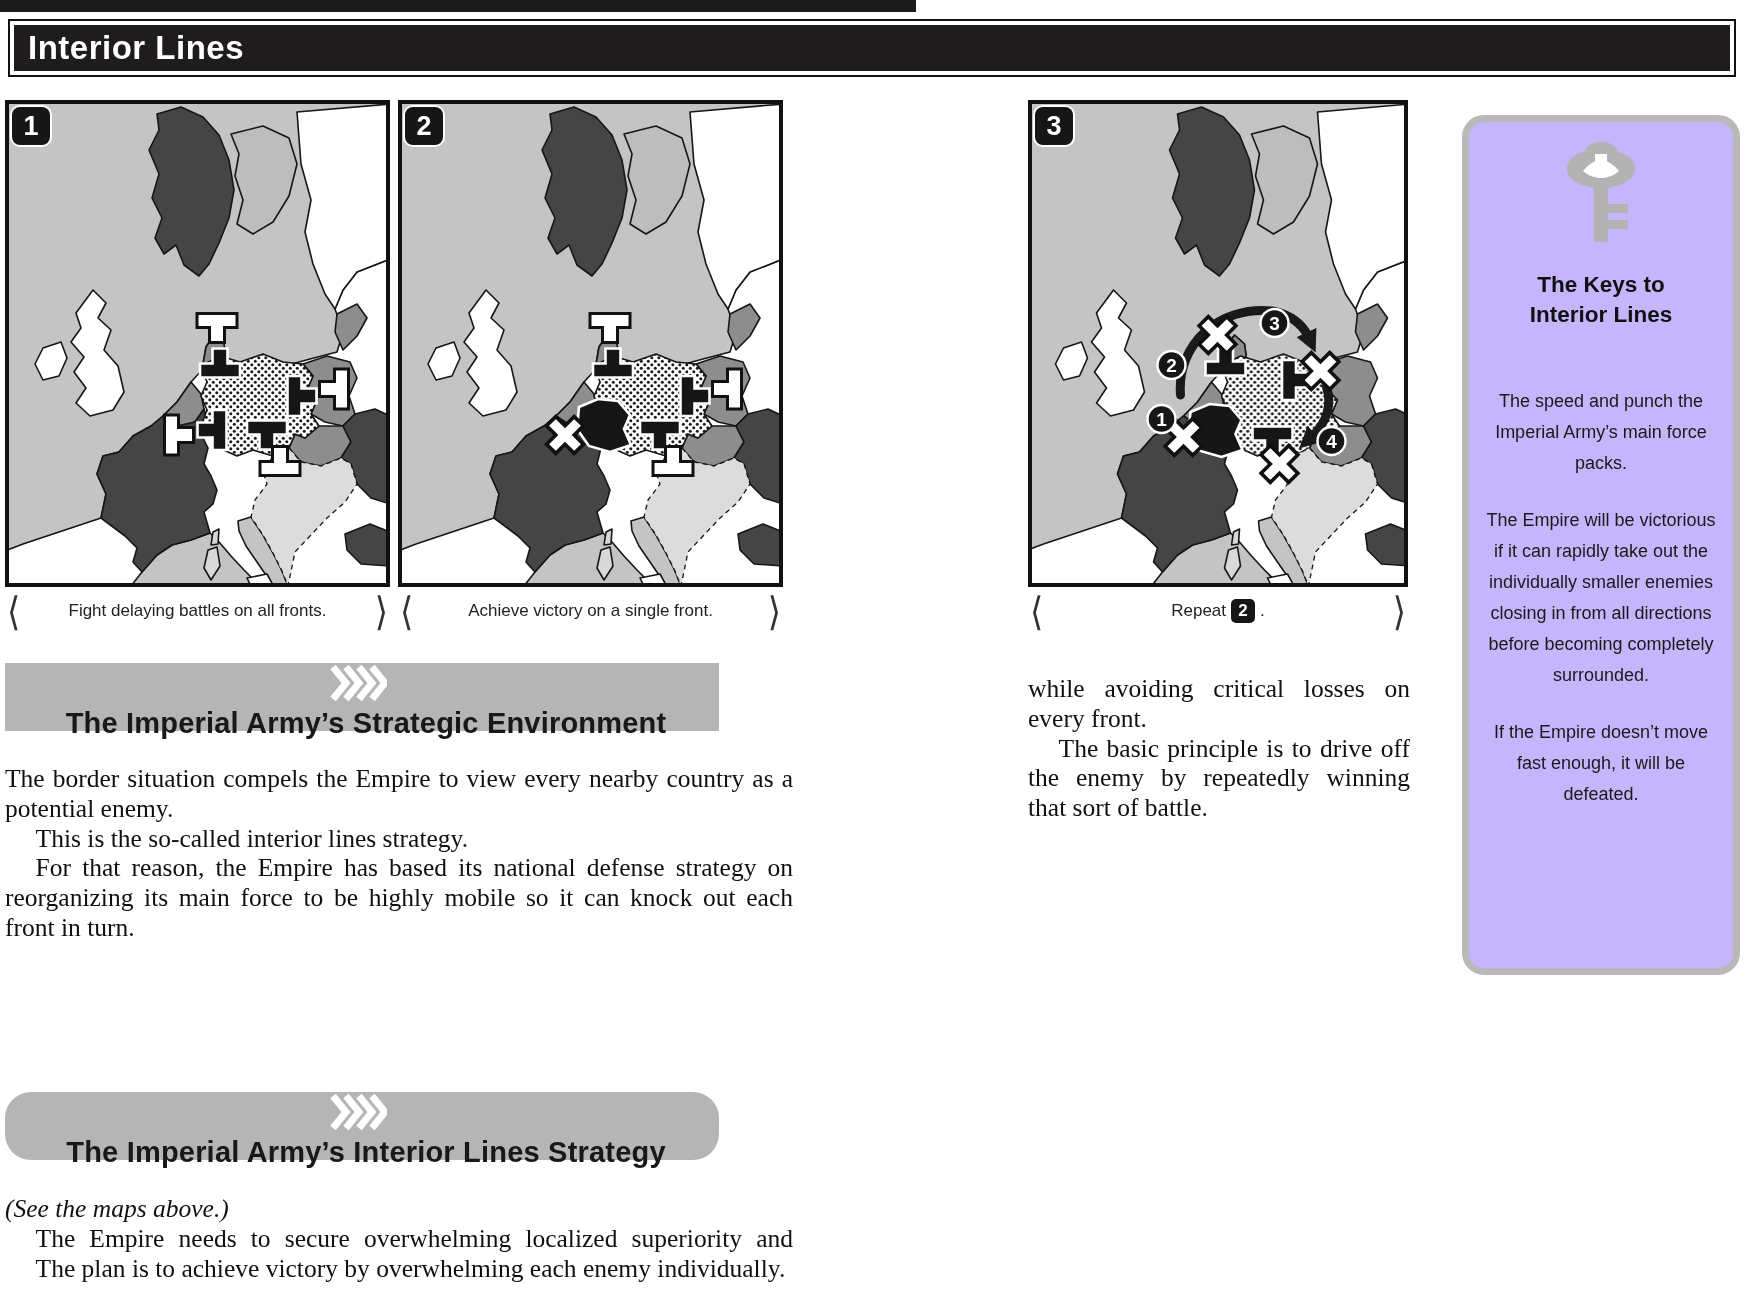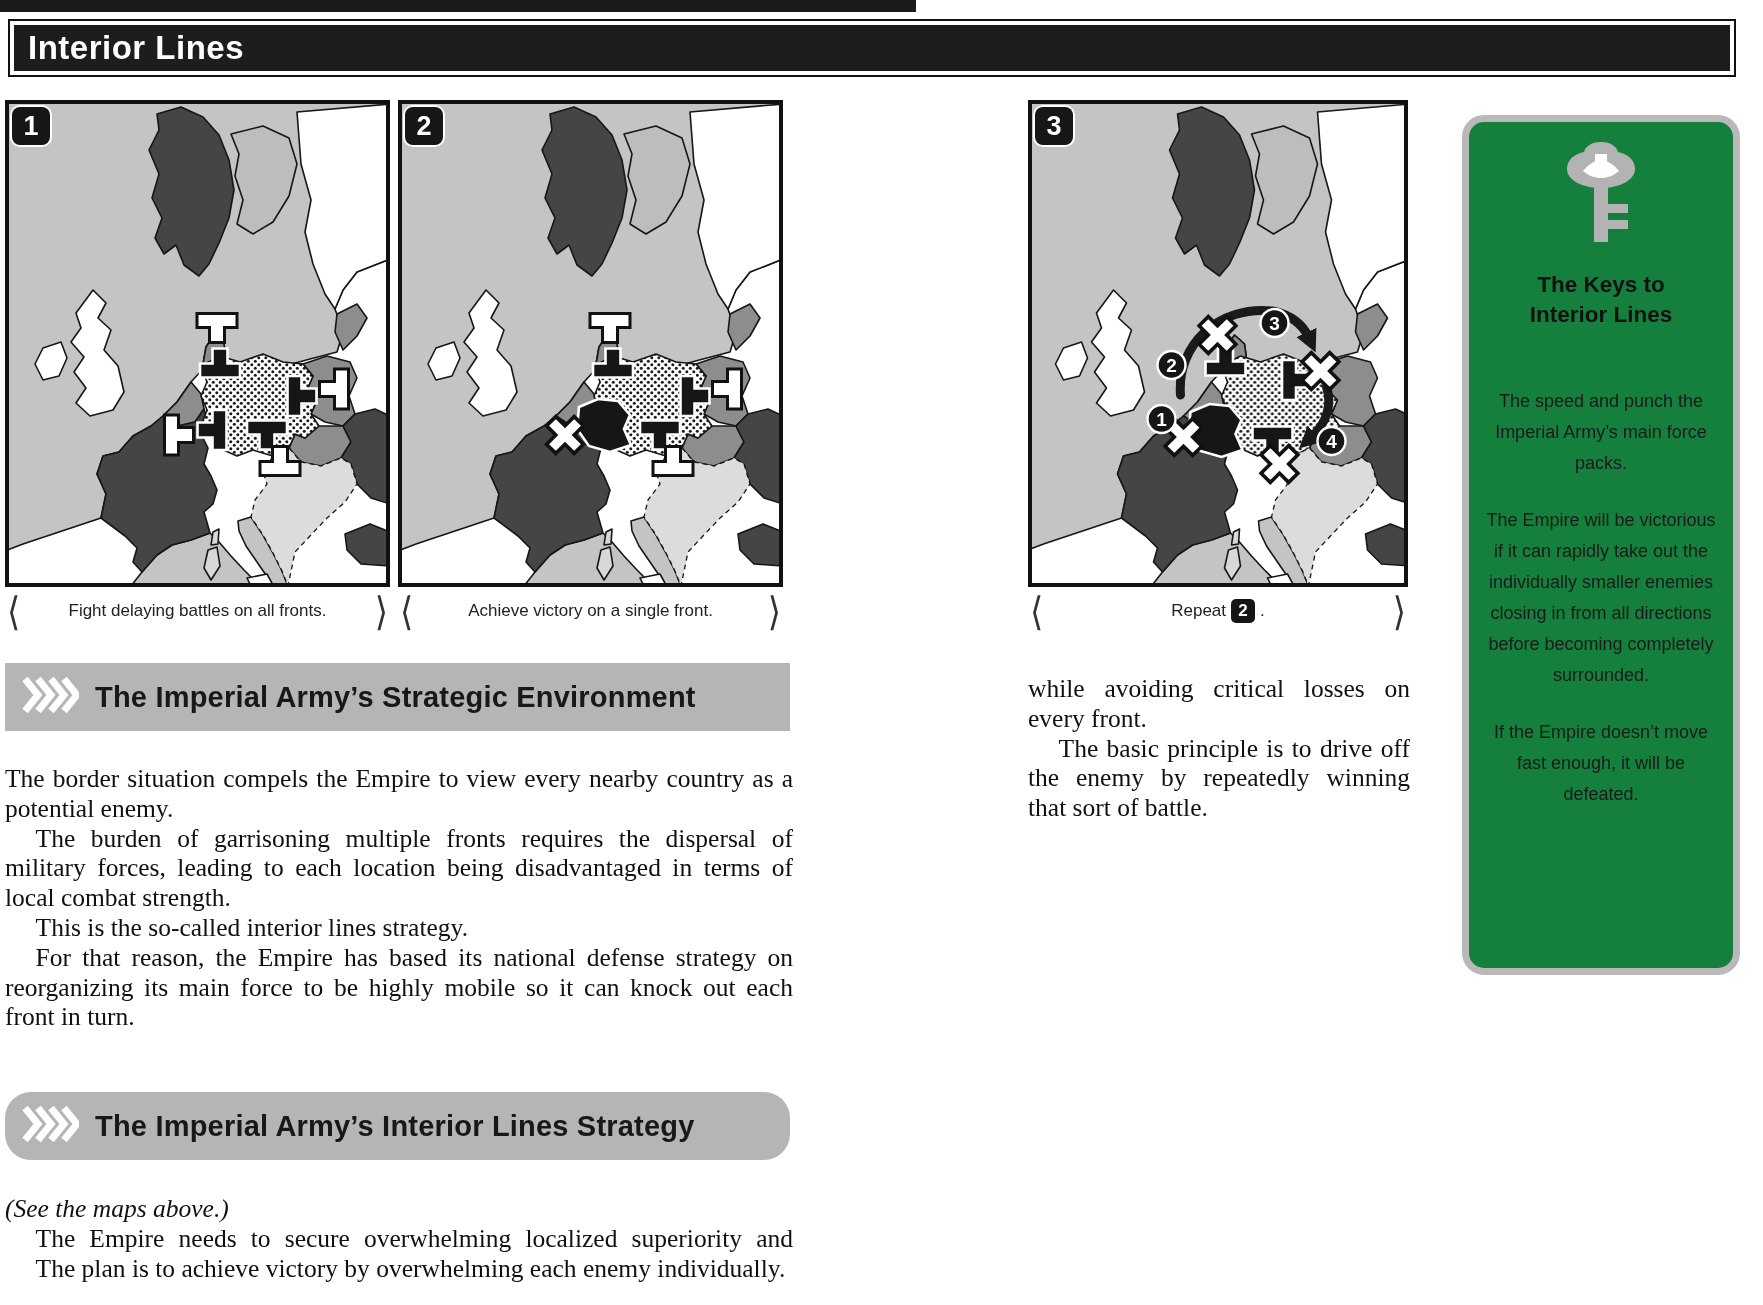--- a/index.html
+++ b/index.html
@@ -40,38 +40,38 @@
   .cap-chev{
     font-family:"DejaVu Sans",sans-serif;font-size:34px;font-weight:200;color:#333;
     transform:scaleY(1.15);line-height:1;padding:0 2px;
   }
   .cap-badge{
     display:inline-flex;width:24px;height:24px;background:#161616;border-radius:5px;
     color:#fff;font-size:17px;font-weight:bold;align-items:center;justify-content:center;
   }
   
   .sec-heading{
-    position:absolute;left:5px;width:785px;height:68px;background:#b5b5b5;
-    display:flex;align-items:center;box-sizing:border-box;padding-left:16px;
+    position:absolute;left:5px;width:714px;height:68px;background:#b5b5b5;
+    display:flex;align-items:center;box-sizing:border-box;padding-left:8px;flex-direction:column;
   }
   .sec-heading .chev-icon{margin-right:16px;flex:0 0 auto;}
   .sec-heading .h-text{font-size:29px;font-weight:bold;color:#181818;letter-spacing:.2px;}
   
   .body-col{
     position:absolute;font-family:"Liberation Serif",serif;font-size:25.5px;
     line-height:29.8px;color:#101010;text-align:justify;margin-top:12px;
   }
   .body-col p{margin:0;}
   .body-col p.ind{text-indent:1.2em;}
   .body-col p.stretch{text-align-last:justify;}
   .note{font-style:italic;}
   
   .sidebar{
     position:absolute;left:1462px;top:115px;width:278px;height:860px;
-    border:7px solid #b9b9b9;border-radius:22px;background:#15803d;box-sizing:border-box;
+    border:7px solid #b9b9b9;border-radius:22px;background:#c4b5fd;box-sizing:border-box;
     text-align:center;padding:0 16px;
   }
   .sidebar .key-wrap{margin-top:18px;height:104px;display:flex;justify-content:center;}
   .sidebar-title{margin-top:26px;font-size:22.5px;font-weight:bold;line-height:30px;color:#111;}
   .sidebar-body{margin-top:56px;}
   .sidebar-body p{margin:0 0 26px 0;font-size:18px;line-height:31px;color:#1a1a1a;font-weight:500;}
 </style>
 </head>
 <body>
 
@@ -381,21 +381,20 @@
       <polyline points="17,4 30,20 17,36" fill="none" stroke="#fff" stroke-width="7"></polyline>
       <polyline points="30,4 43,20 30,36" fill="none" stroke="#fff" stroke-width="7"></polyline>
       <polyline points="43,4 56,20 43,36" fill="none" stroke="#fff" stroke-width="7"></polyline>
     </svg>
   </span>
   <span class="h-text">The Imperial Army’s Strategic Environment</span>
 </div>
 
 <div class="body-col" style="left:5px;top:752px;width:788px;" id="sec1-body">
     <p>The border situation compels the Empire to view every nearby country as a potential enemy.</p>
-    <p class="ind">The burden of garrisoning multiple fronts requires the dispersal of military forces, leading to each location being disadvantaged in terms of local combat strength.</p>
     <p class="ind">This is the so-called interior lines strategy.</p>
     <p class="ind">For that reason, the Empire has based its national defense strategy on reorganizing its main force to be highly mobile so it can knock out each front in turn.</p>
   </div>
 
 <div class="sec-heading" style="top:1092px;border-radius:26px;">
   <span class="chev-icon">
     <svg width="58" height="40" viewBox="0 0 58 40">
       <polyline points="4,4 17,20 4,36" fill="none" stroke="#fff" stroke-width="7"></polyline>
       <polyline points="17,4 30,20 17,36" fill="none" stroke="#fff" stroke-width="7"></polyline>
       <polyline points="30,4 43,20 30,36" fill="none" stroke="#fff" stroke-width="7"></polyline>

